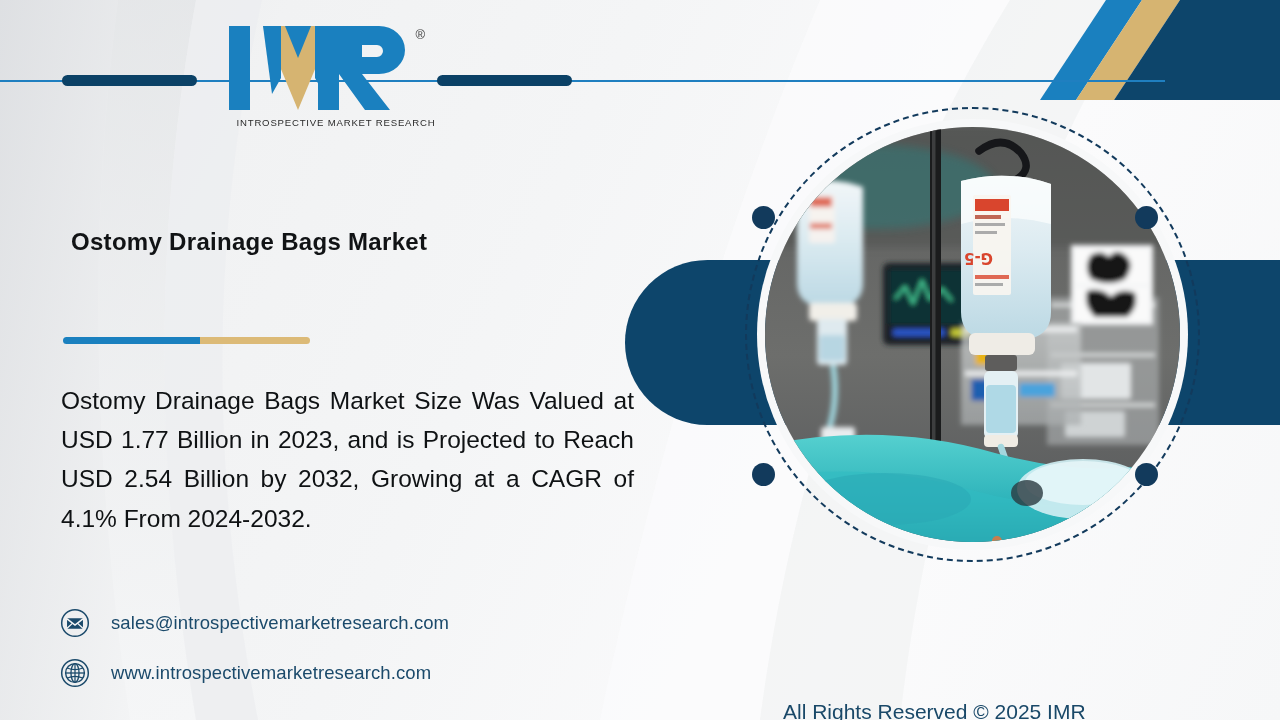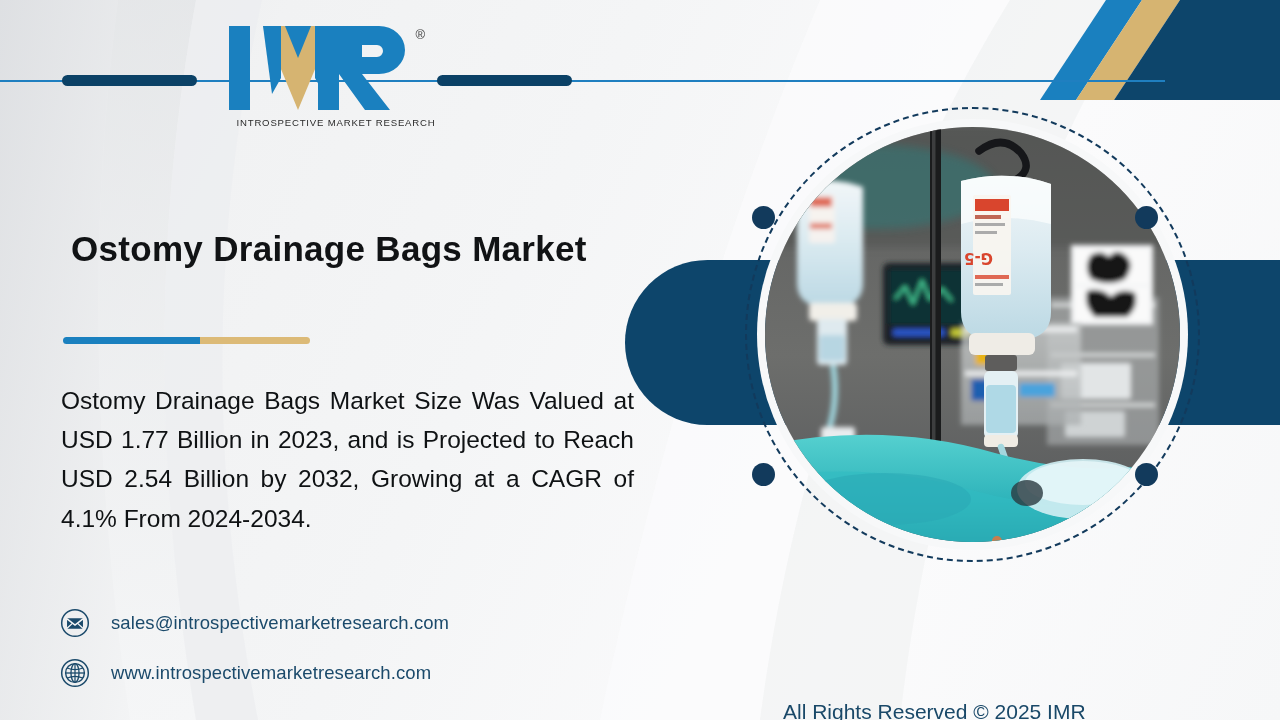--- a/index.html
+++ b/index.html
@@ -52,21 +52,21 @@
   }
   .logo-tag {
     margin-top:7px;
     font-size:9.6px; letter-spacing:0.8px; color:#2b2b2b;
     font-family:"Liberation Sans", sans-serif; white-space:nowrap;margin-left:28px;
   }
 
   
   .headline {
     position:absolute; left:71px; top:228px; width:560px;
-    font-size:35px; font-weight:bold; color:#111315;
+    font-size:24px; font-weight:bold; color:#111315;
     letter-spacing:0.3px; line-height:1.2;
   }
 
   
   .accent-bar {
     position:absolute; left:63px; top:337px;
     width:247px; height:7px; border-radius:4px; overflow:hidden;
     display:flex;
   }
   .accent-blue { height:100%; background:#1a80bf; }
@@ -185,21 +185,21 @@
   </div>
 
   <div class="headline">Ostomy Drainage Bags Market</div>
 
   <div class="accent-bar">
     <div class="accent-blue" style="width:137px;"></div>
     <div class="accent-gold"></div>
   </div>
 
   <div class="body-copy">
-    <span>Ostomy Drainage Bags Market Size Was Valued at USD 1.77 Billion in 2023, and is Projected to Reach USD 2.54 Billion by 2032, Growing at a CAGR of 4.1% From 2024-2034.</span>
+    <span>Ostomy Drainage Bags Market Size Was Valued at USD 1.77 Billion in 2023, and is Projected to Reach USD 2.54 Billion by 2032, Growing at a CAGR of 4.1% From 2024-2032.</span>
   </div>
 
   <div class="contact-row email">
     <svg class="contact-icon" viewBox="0 0 32 32">
       <circle cx="16" cy="16" r="14.2" fill="none" stroke="#1b4a6b" stroke-width="1.6"></circle>
       <rect x="7.5" y="11" width="17" height="11" rx="1.2" fill="#1b4a6b"></rect>
       <path d="M7.5 11.6 L16 18.2 L24.5 11.6" fill="none" stroke="#f4f5f6" stroke-width="1.7"></path>
       <path d="M7.5 21.6 L13.2 16.4 M24.5 21.6 L18.8 16.4" fill="none" stroke="#f4f5f6" stroke-width="1.4"></path>
     </svg>
     <span class="contact-text">sales@introspectivemarketresearch.com</span>

